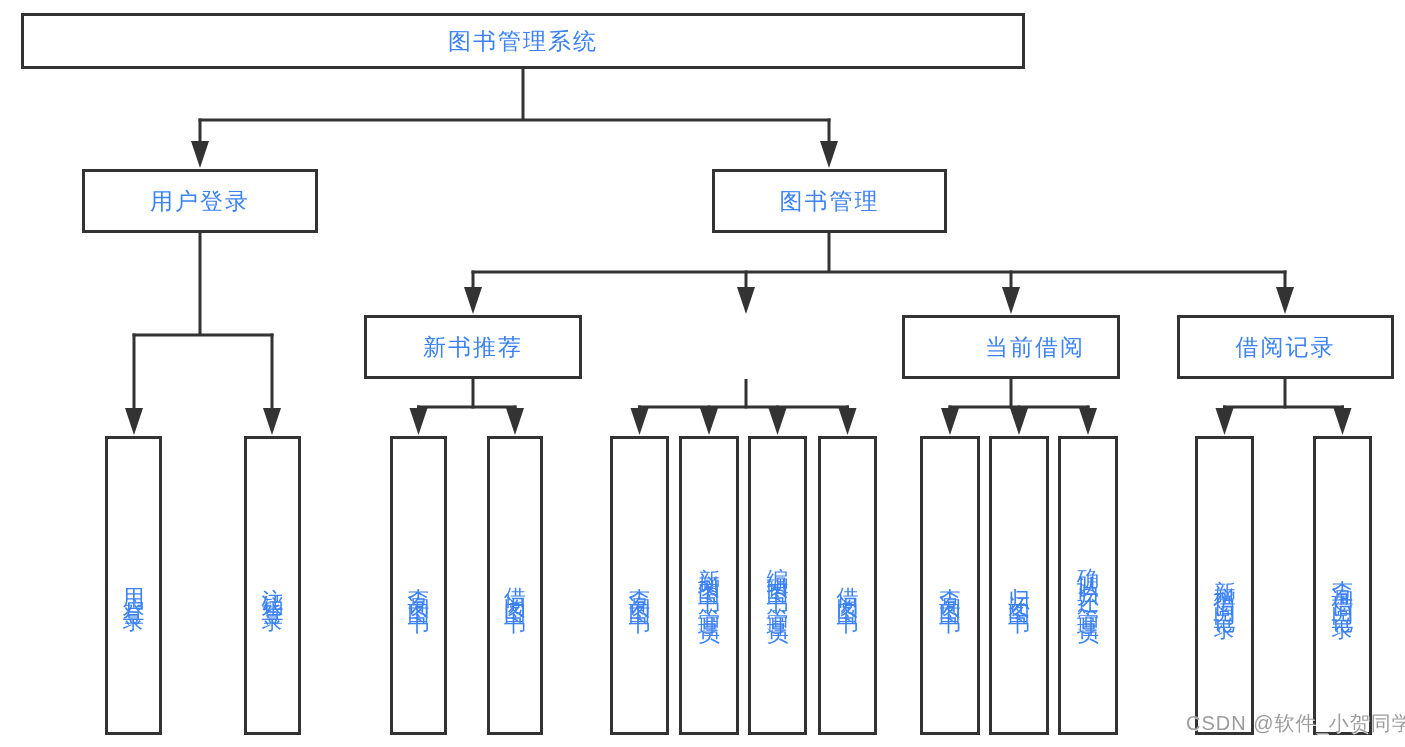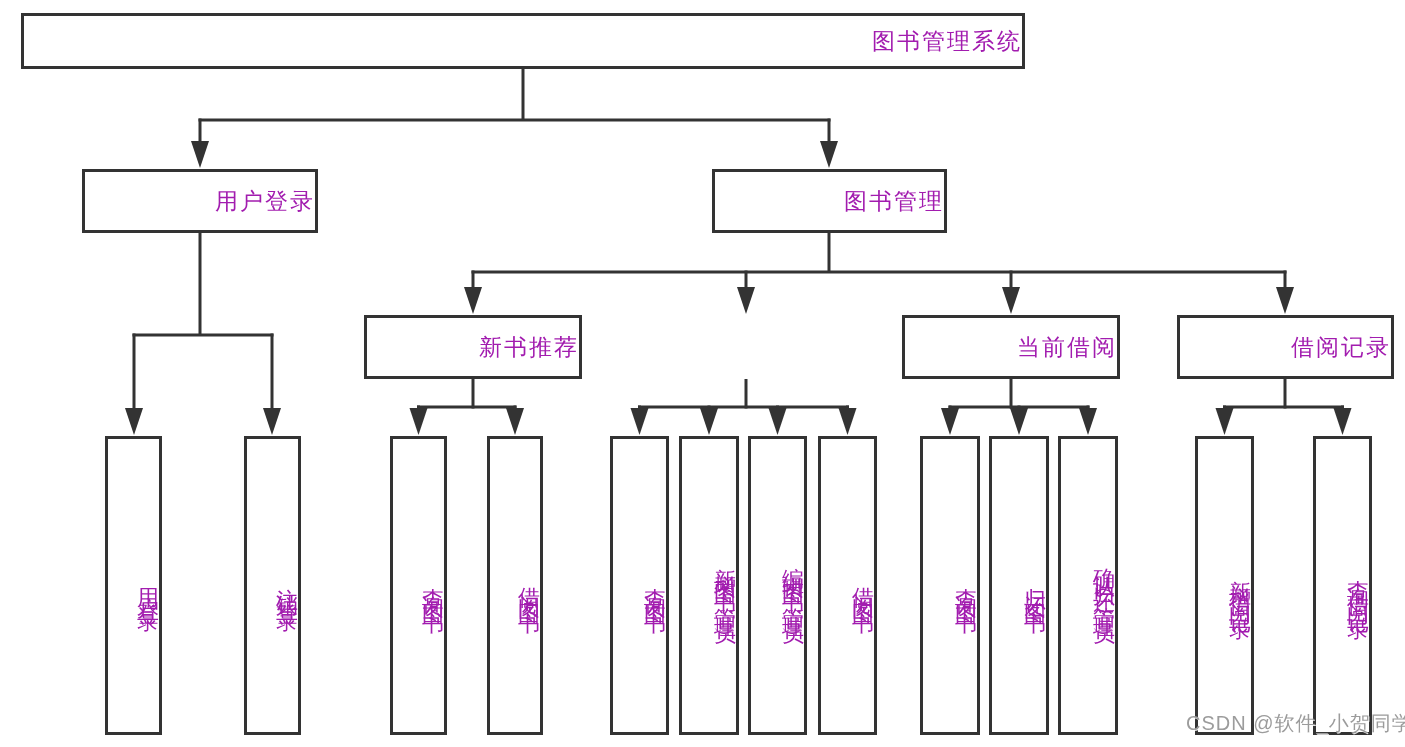--- a/index.html
+++ b/index.html
@@ -21,23 +21,23 @@
     top: 0;
     z-index: 1;
   }
   .node {
     position: absolute;
     box-sizing: border-box;
     border: 3px solid #333333;
     background: #ffffff;
     display: flex;
     align-items: center;
-    justify-content: flex-end;
+    justify-content: center;
     z-index: 2;
-    color: #a21caf;
+    color: #3b82f6;
   }
   .h-node {
     font-size: 23px;
     letter-spacing: 2px;
     white-space: nowrap;
   }
   .v-node span {
     writing-mode: vertical-rl;
     text-orientation: upright;
     font-size: 22px;

